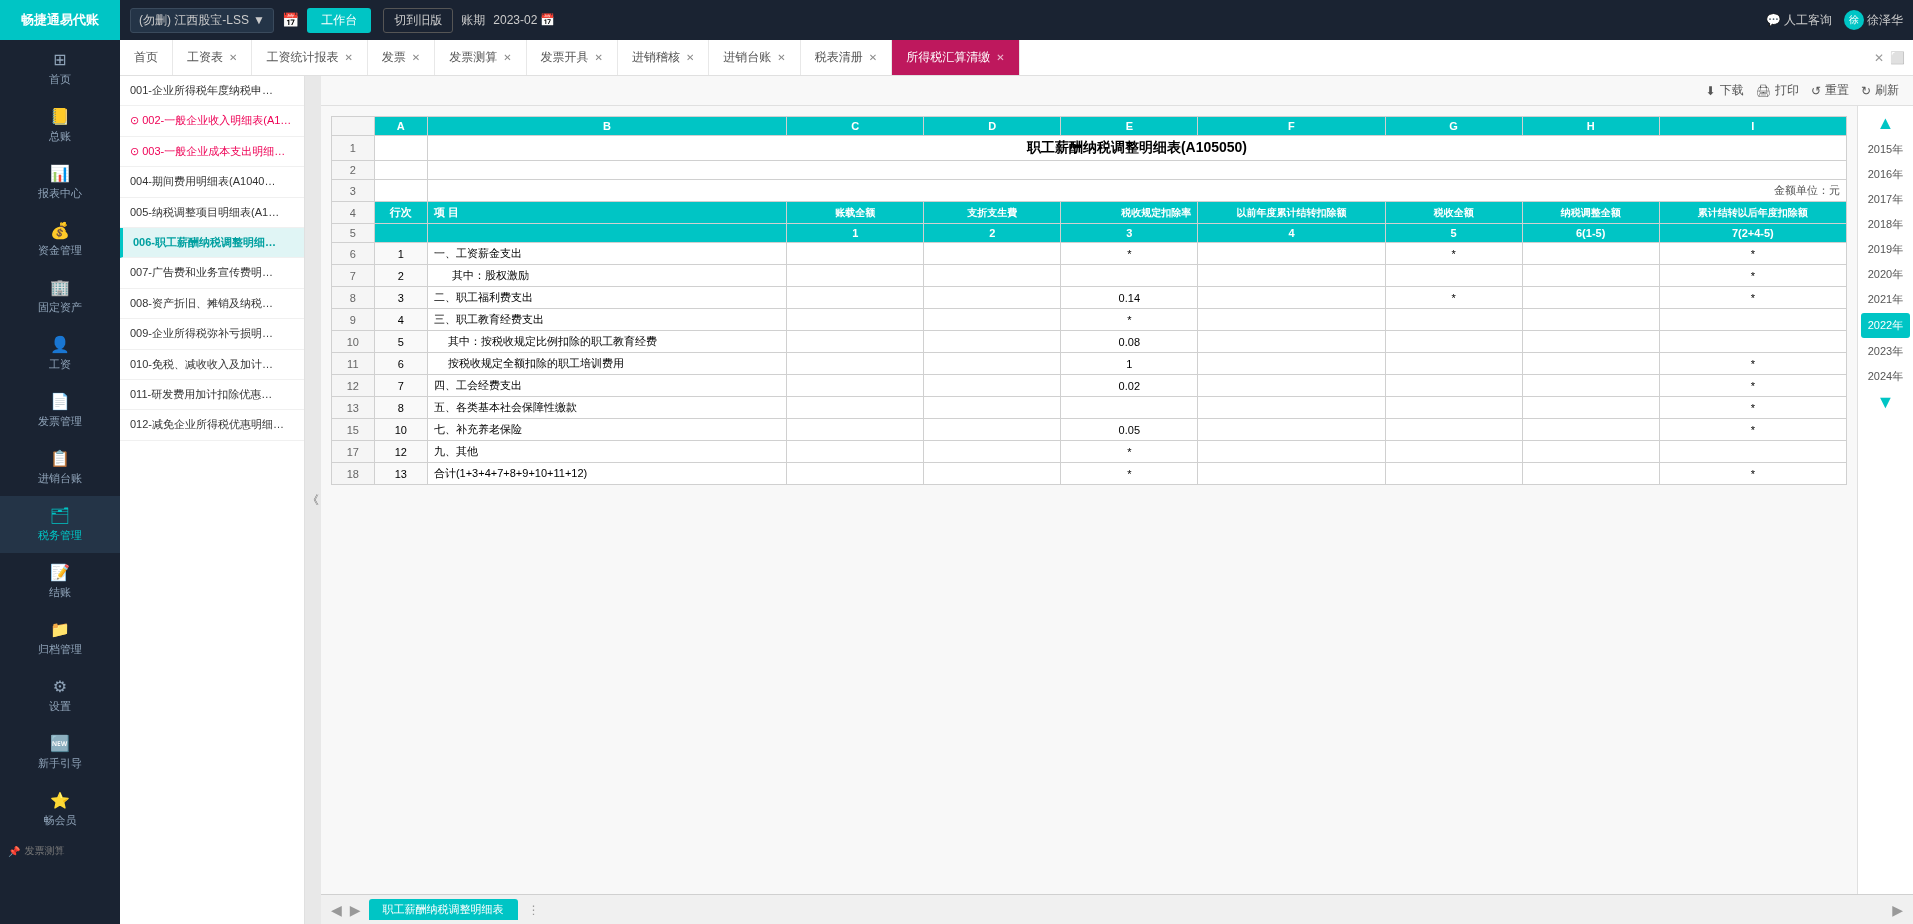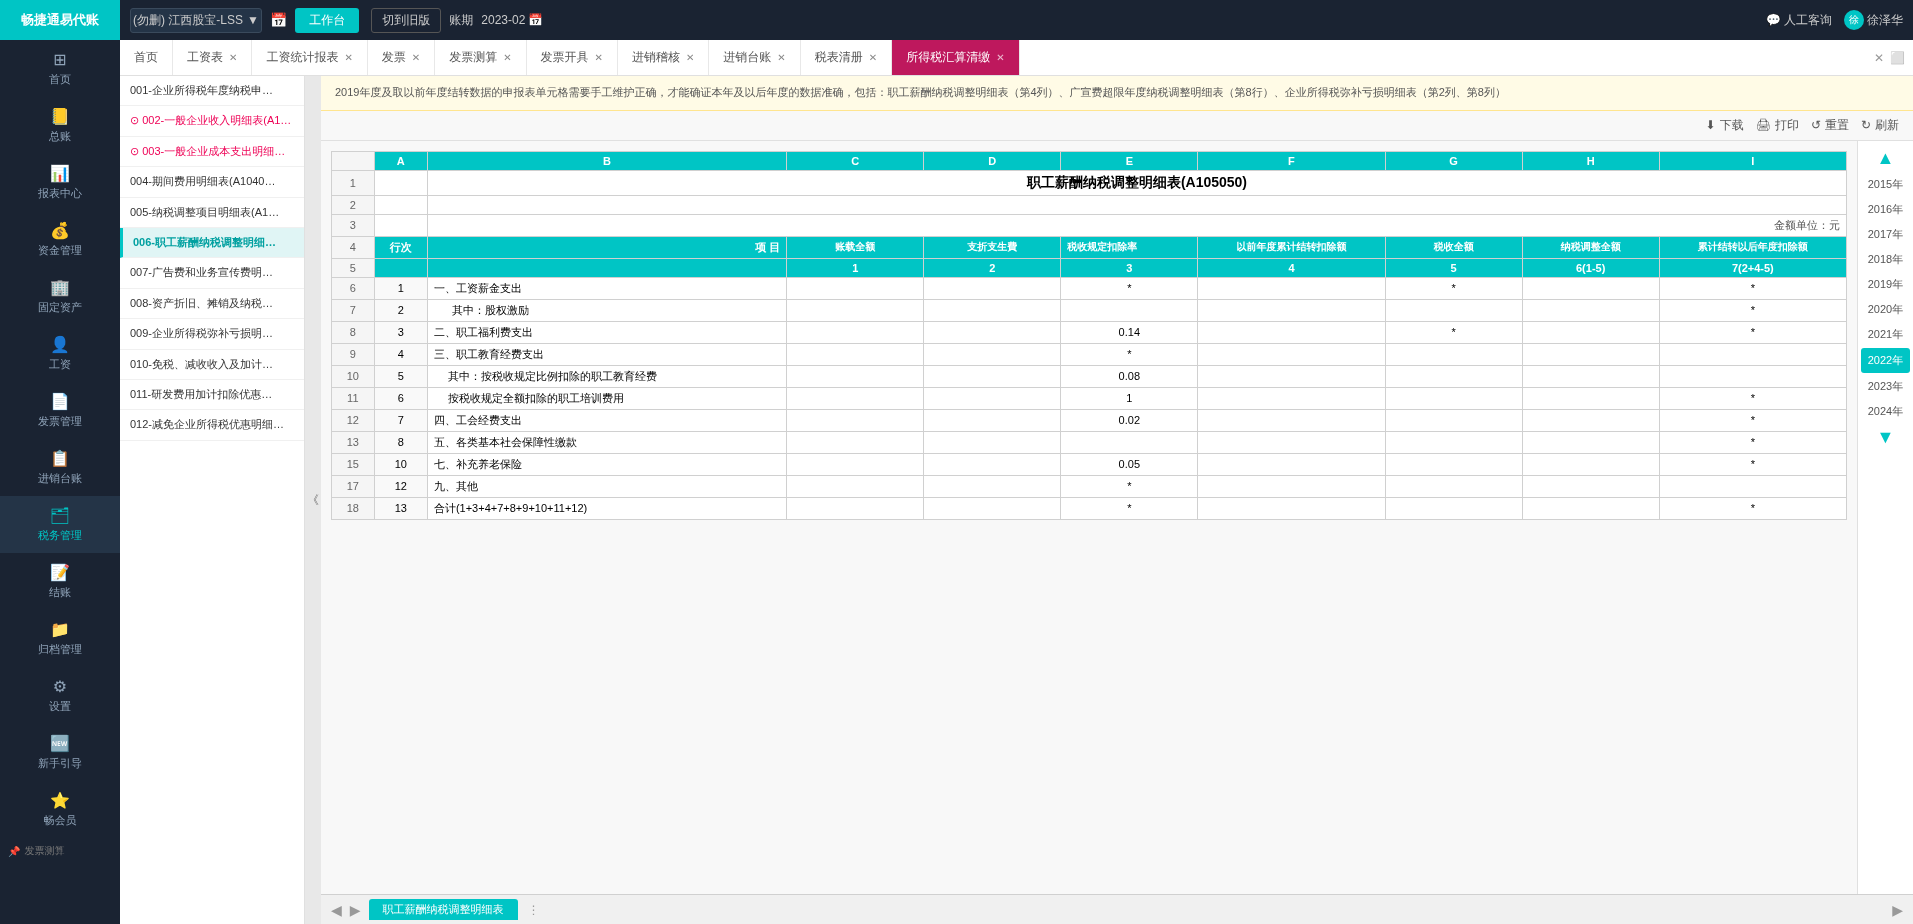--- a/index.html
+++ b/index.html
@@ -10,21 +10,21 @@
     .sidebar-logo { background: #00c5c5; height: 40px; display: flex; align-items: center; justify-content: center; color: white; font-size: 13px; font-weight: bold; padding: 0 8px; }
     .sidebar-item { display: flex; flex-direction: column; align-items: center; justify-content: center; padding: 10px 5px; color: #8fa3b8; cursor: pointer; gap: 3px; font-size: 11px; }
     .sidebar-item.active { background: #243447; color: #00c5c5; }
     .sidebar-item .icon { font-size: 16px; }
 
     
     .main { flex: 1; display: flex; flex-direction: column; overflow: hidden; background: #f0f2f5; }
 
     
     .topbar { height: 40px; background: #1a2332; display: flex; align-items: center; padding: 0 10px; gap: 8px; flex-shrink: 0; }
-    .company-selector { background: #243447; color: #ccc; border: 1px solid #3a4a5c; padding: 3px 2px; border-radius: 3px; font-size: 12px; display: flex; align-items: center; gap: 4px; cursor: pointer; white-space: nowrap; }
+    .company-selector { background: #243447; color: #ccc; border: 1px solid #3a4a5c; padding: 3px 8px; border-radius: 3px; font-size: 12px; display: flex; align-items: center; gap: 4px; cursor: pointer; white-space: nowrap; }
     .workbench-btn { background: #00c5c5; color: white; border: none; padding: 4px 14px; border-radius: 3px; cursor: pointer; font-size: 12px; }
     .oldver-btn { background: transparent; color: #ccc; border: 1px solid #555; padding: 3px 10px; border-radius: 3px; cursor: pointer; font-size: 12px; margin-left: 4px; }
     .topbar-right { margin-left: auto; display: flex; align-items: center; gap: 12px; color: #ccc; font-size: 12px; }
     .topbar-right span { display: flex; align-items: center; gap: 3px; cursor: pointer; }
 
     
     .tabbar { height: 36px; background: #fff; display: flex; align-items: stretch; border-bottom: 1px solid #e0e0e0; flex-shrink: 0; padding-left: 0; overflow-x: auto; }
     .tab { padding: 0 14px; display: flex; align-items: center; gap: 6px; cursor: pointer; font-size: 12px; color: #555; border-right: 1px solid #e8e8e8; white-space: nowrap; }
     .tab.active { background: #be185d; color: white; }
     .tab .close-x { font-size: 10px; color: inherit; opacity: 0.7; }
@@ -225,23 +225,20 @@
       <div class="list-item">011-研发费用加计扣除优惠…</div>
       <div class="list-item">012-减免企业所得税优惠明细…</div>
     </div>
 
     <div class="panel-collapse">
       <span>《</span>
     </div>
 
     <div class="right-panel">
 
-      <div class="warning-bar">
-        <span>2019年度及取以前年度结转数据的申报表单元格需要手工维护正确，才能确证本年及以后年度的数据准确，包括：职工薪酬纳税调整明细表（第4列）、广宣费超限年度纳税调整明细表（第8行）、企业所得税弥补亏损明细表（第2列、第8列）</span>
-      </div>
 
       <div class="toolbar">
         <div class="toolbar-btn">
           <span>⬇</span>
           <span>下载</span>
         </div>
         <div class="toolbar-btn">
           <span>🖨</span>
           <span>打印</span>
         </div>
@@ -301,24 +298,24 @@
 
               <tr>
                 <td class="row-num">3</td>
                 <td></td>
                 <td colspan="8" style="text-align:right;background:white;font-size:11px;color:#555;">金额单位：元</td>
               </tr>
 
               <tr>
                 <td class="row-num">4</td>
                 <td class="header-cyan" style="text-align:center;">行次</td>
-                <td class="header-cyan" style="text-align:right;">项 目</td>
+                <td class="header-cyan" style="text-align:left;">项 目</td>
                 <td class="header-cyan" style="text-align:center;font-size:10px;">账载全额</td>
                 <td class="header-cyan" style="text-align:center;font-size:10px;">支折支生費</td>
-                <td class="header-cyan" style="text-align:left;font-size:10px;">税收规定扣除率</td>
+                <td class="header-cyan" style="text-align:right;font-size:10px;">税收规定扣除率</td>
                 <td class="header-cyan" style="text-align:center;font-size:10px;">以前年度累计结转扣除额</td>
                 <td class="header-cyan" style="text-align:center;font-size:10px;">税收全额</td>
                 <td class="header-cyan" style="text-align:center;font-size:10px;">纳税调整全额</td>
                 <td class="header-cyan" style="text-align:center;font-size:10px;">累计结转以后年度扣除额</td>
               </tr>
 
               <tr>
                 <td class="row-num">5</td>
                 <td class="header-cyan"></td>
                 <td class="header-cyan"></td>

